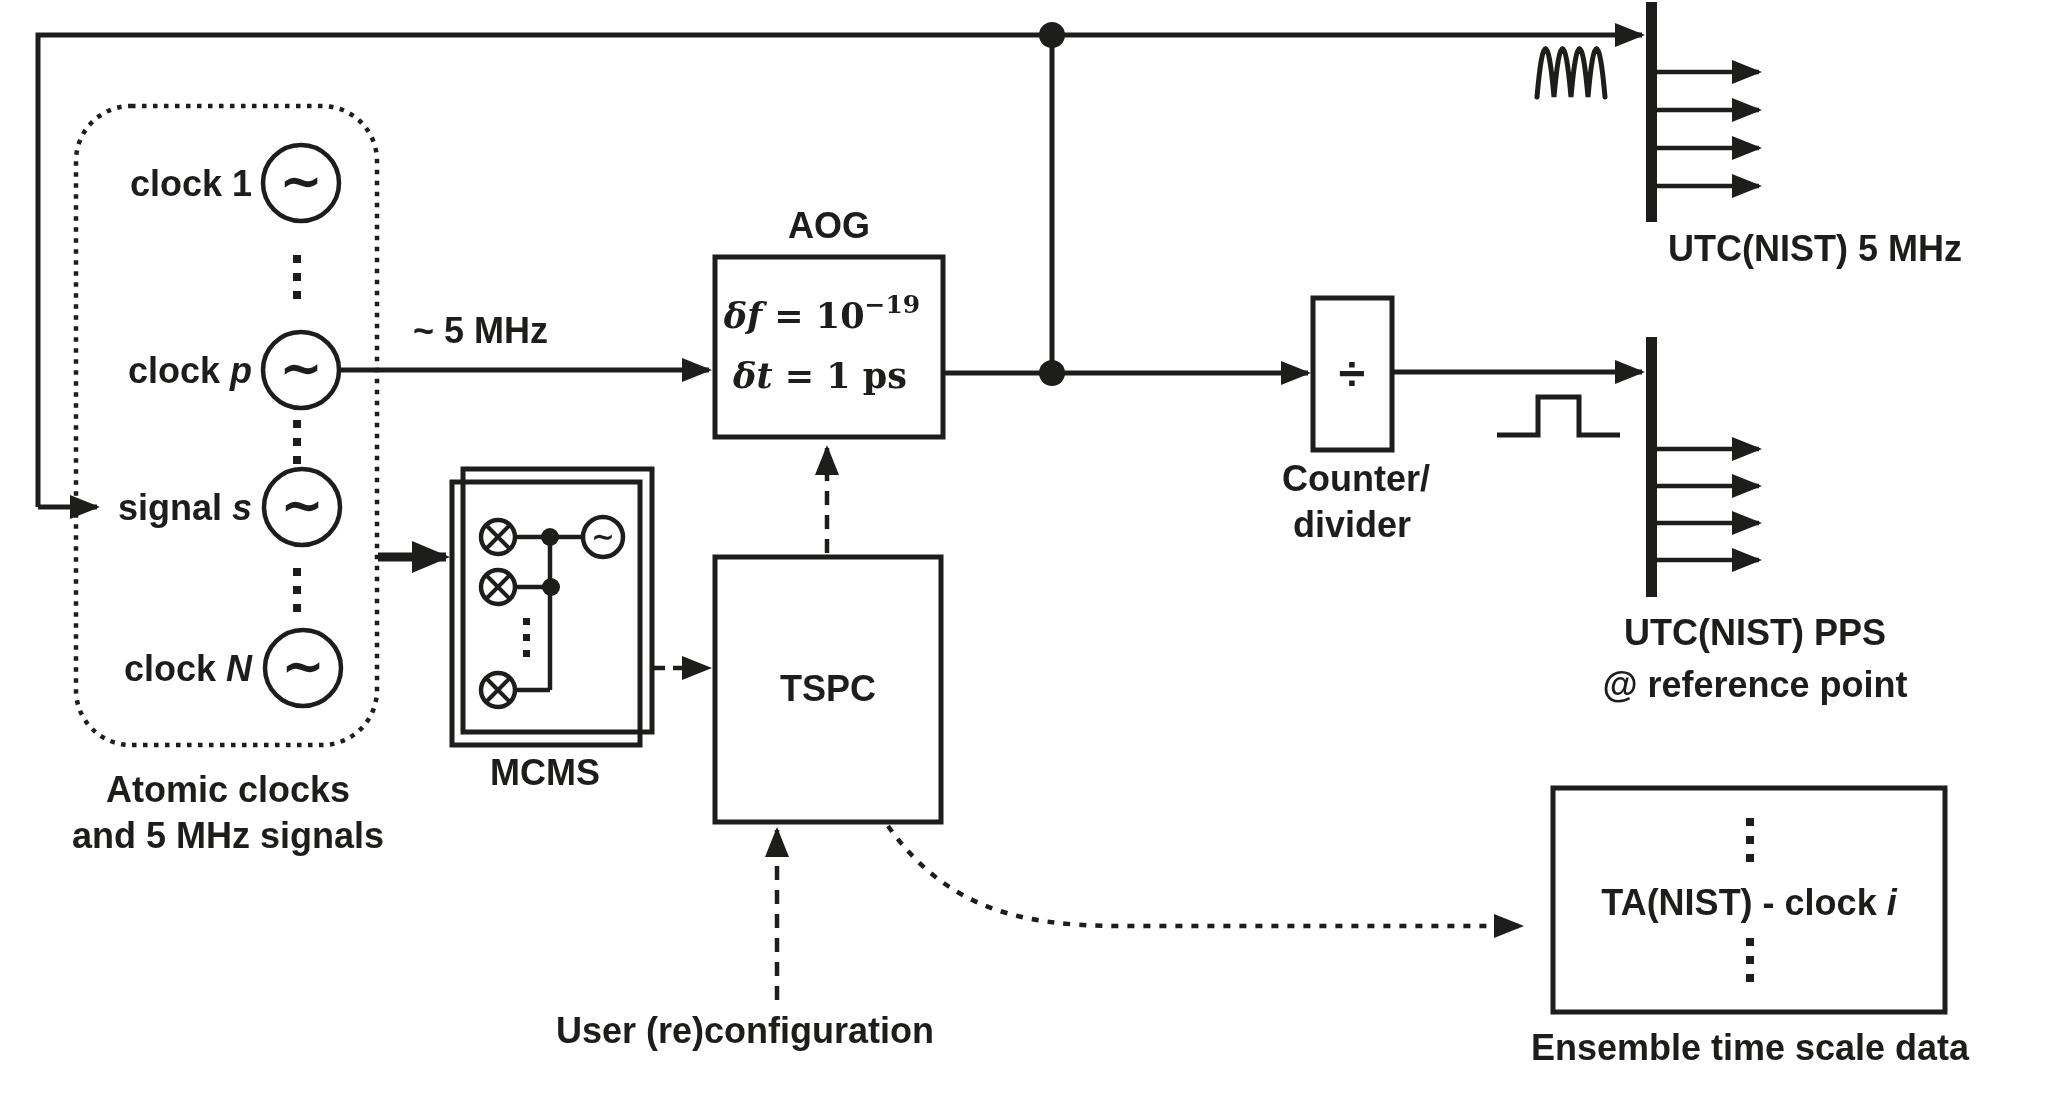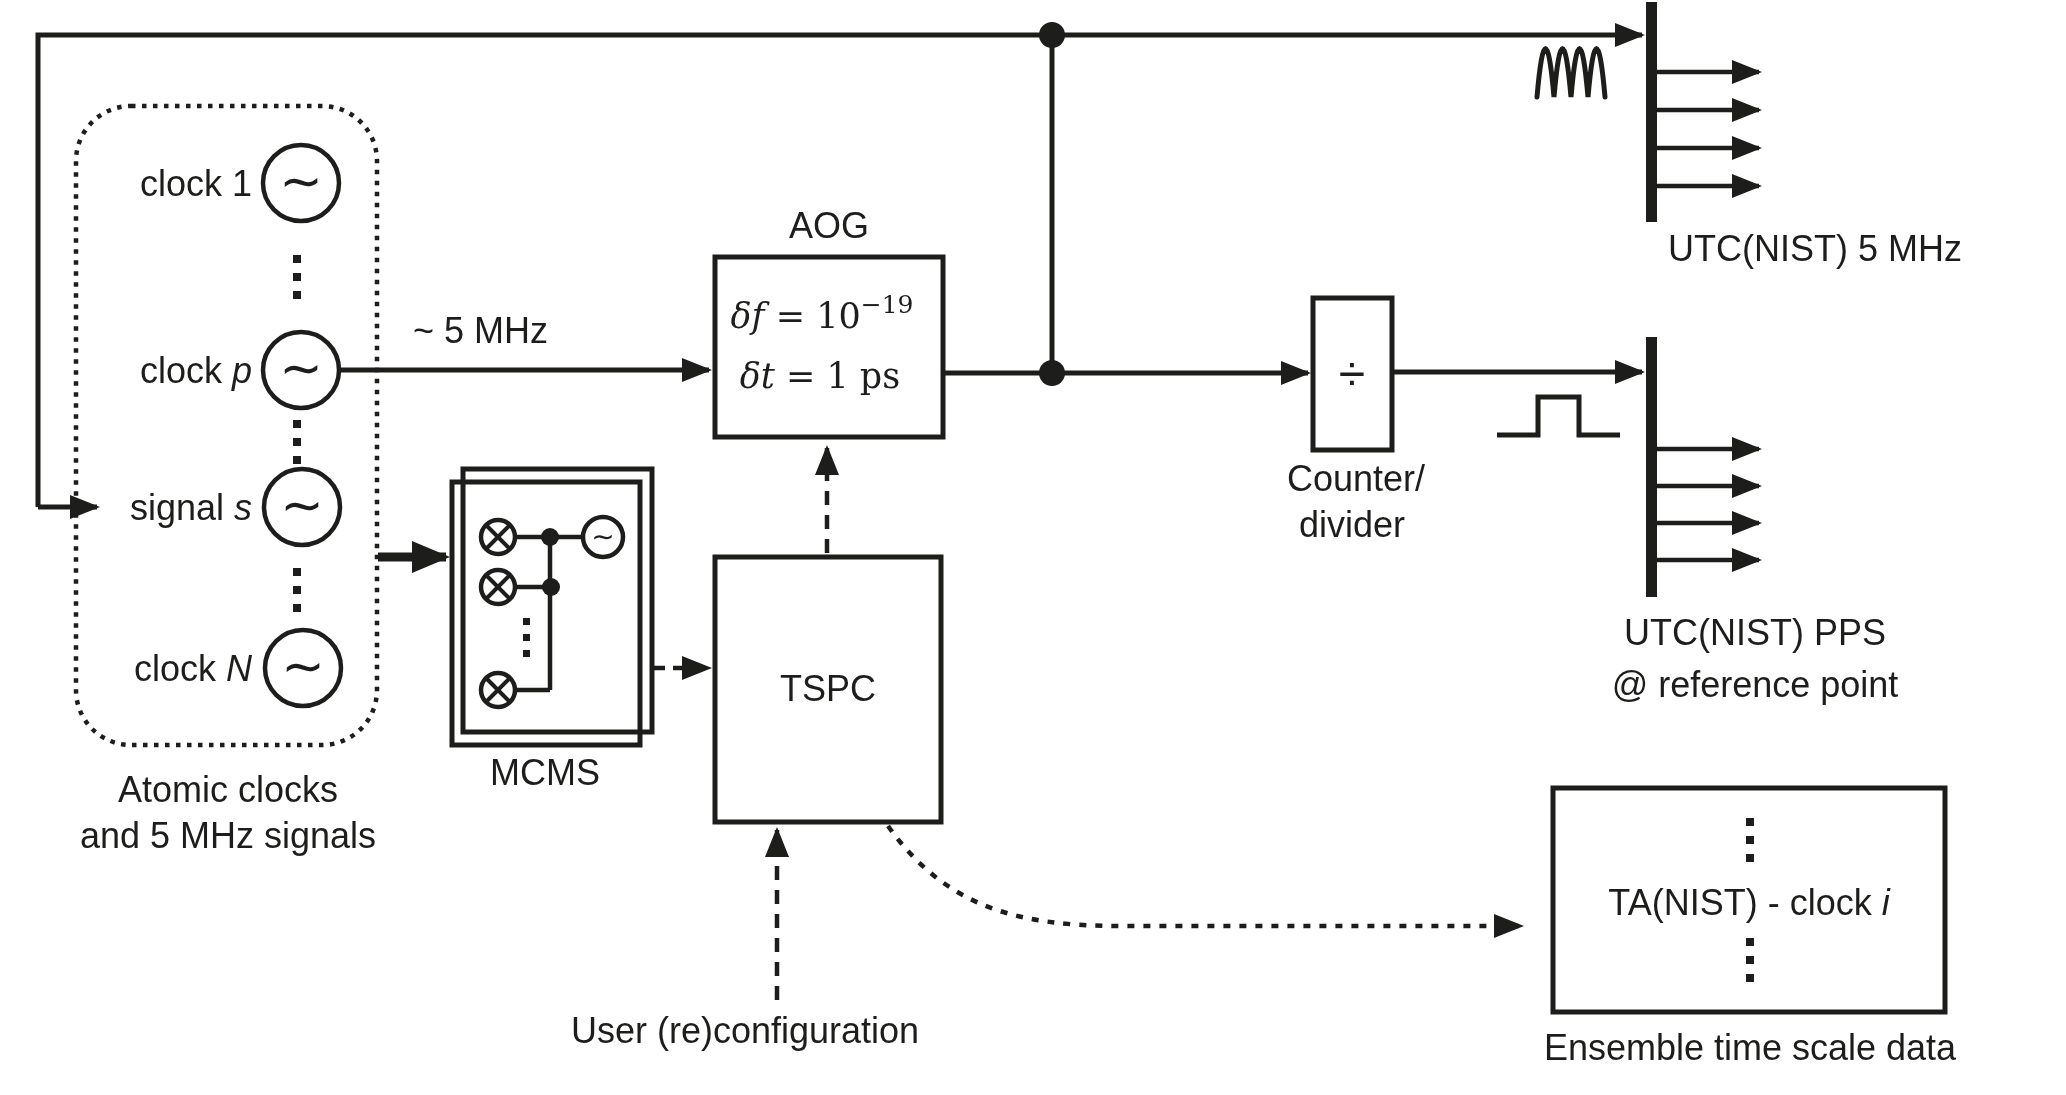--- a/index.html
+++ b/index.html
@@ -1,16 +1,16 @@
 <!DOCTYPE html>
 <html><head>
 <meta charset="utf-8">
 <style>
   html,body{margin:0;padding:0;background:#ffffff;}
-  .stage{position:relative;width:2066px;height:1095px;background:#ffffff;overflow:hidden;}
+  .stage{position:relative;width:2066px;height:1095px;background:#ffffff;overflow:hidden;font-weight:bold;}
   svg{display:block;}
   .lbl{font-family:"Liberation Sans","DejaVu Sans",sans-serif;font-size:36px;fill:#1d1d1b;}
   .lbl-it{font-style:italic;}
   .tilde{font-family:"DejaVu Sans",sans-serif;fill:#1d1d1b;}
   .math{font-family:"DejaVu Serif","Liberation Serif",serif;font-size:35px;fill:#1d1d1b;}
   .math-it{font-style:italic;}
   .sup{font-size:25px;}
   .divsym{font-family:"Liberation Sans",sans-serif;font-size:48px;fill:#1d1d1b;}
   .stroke{stroke:#1d1d1b;fill:none;}
   .fillink{fill:#1d1d1b;}

